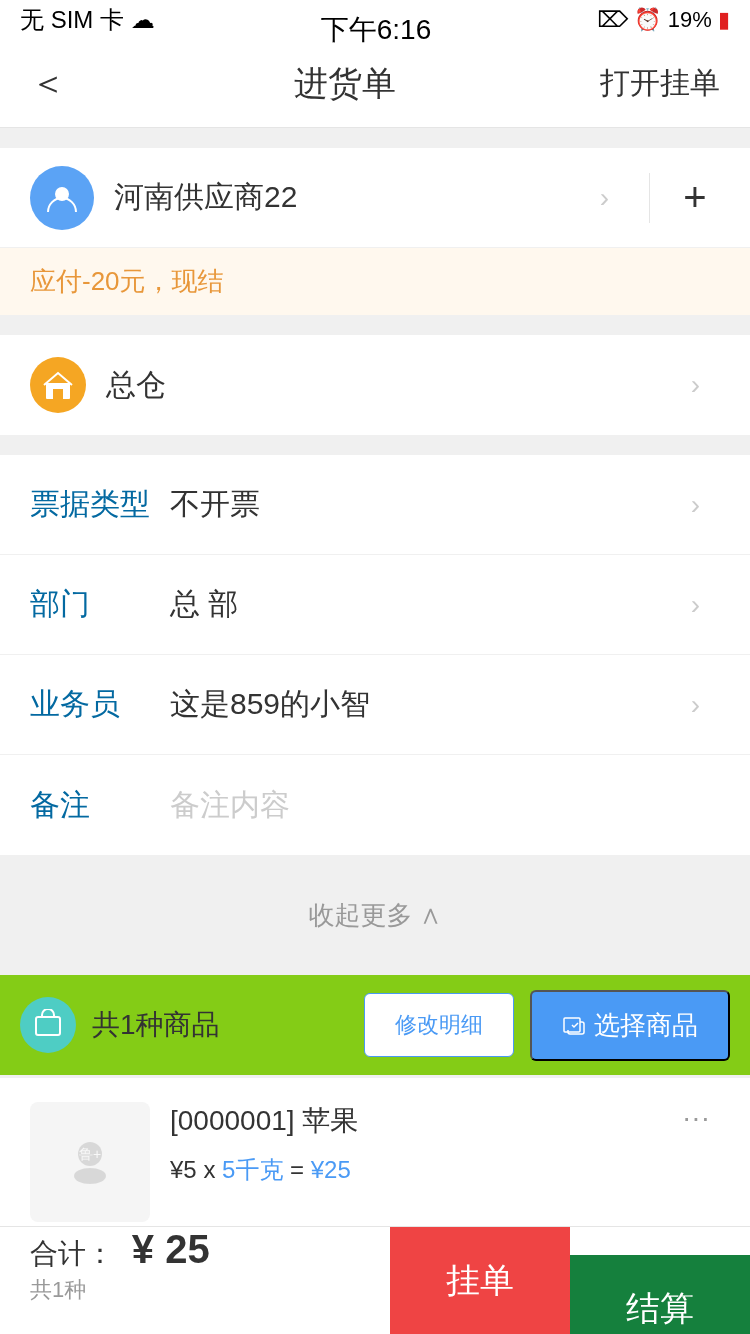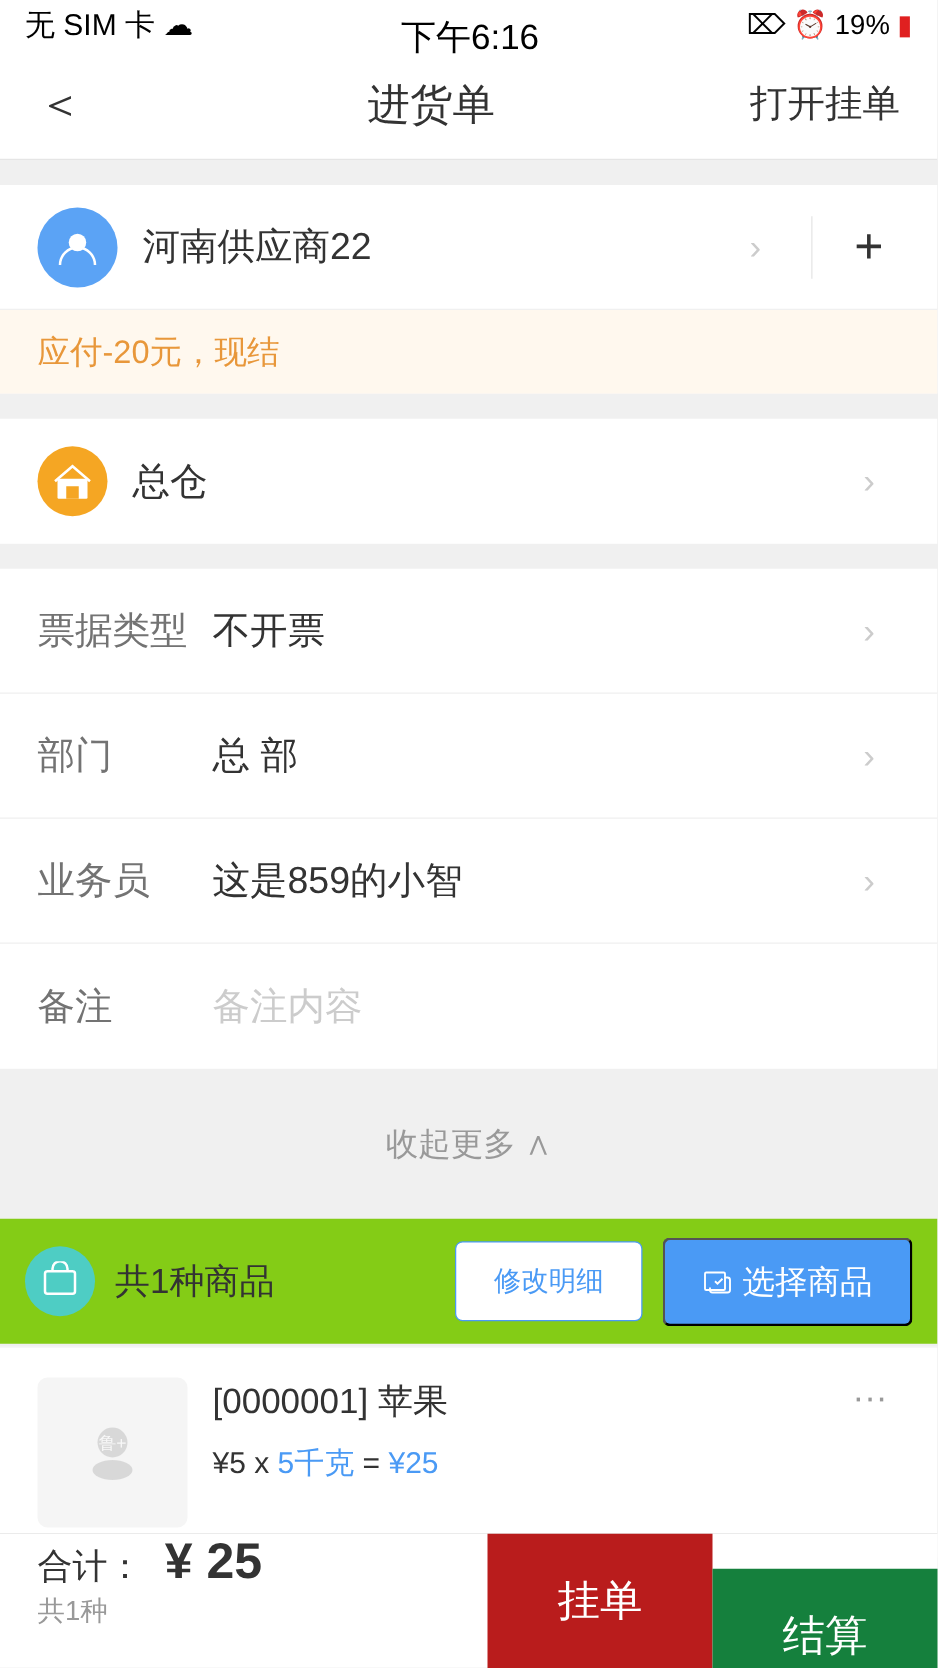--- a/index.html
+++ b/index.html
@@ -152,21 +152,21 @@
     .form-row {
       display: flex;
       align-items: center;
       padding: 0 30px;
       height: 100px;
       border-bottom: 1px solid #f0f0f0;
     }
     .form-row:last-child { border-bottom: none; }
     .form-label {
       font-size: 30px;
-      color: #737373;
+      color: #0369a1;
       width: 120px;
       flex-shrink: 0;
     }
     .form-value {
       flex: 1;
       font-size: 30px;
       color: #333;
       padding-left: 20px;
     }
     .form-value.placeholder {
@@ -301,21 +301,21 @@
     }
     .total-count {
       font-size: 22px;
       color: #999;
       display: block;
       margin-top: 2px;
     }
     .btn-hang {
       width: 180px;
       height: 108px;
-      background: #b91c1c;
+      background: #ef4444;
       color: #fff;
       font-size: 34px;
       display: flex;
       align-items: center;
       justify-content: center;
       cursor: pointer;
     }
     .btn-checkout {
       width: 180px;
       height: 108px;

